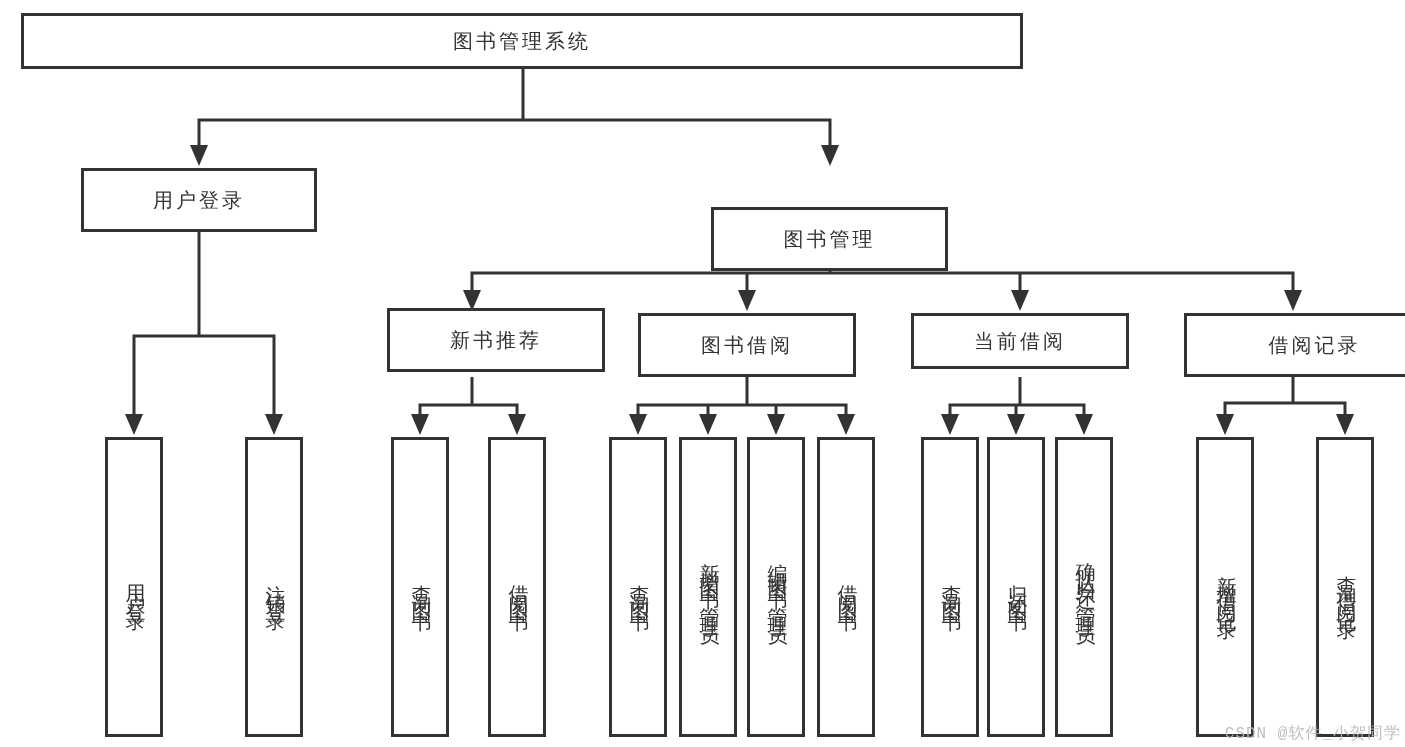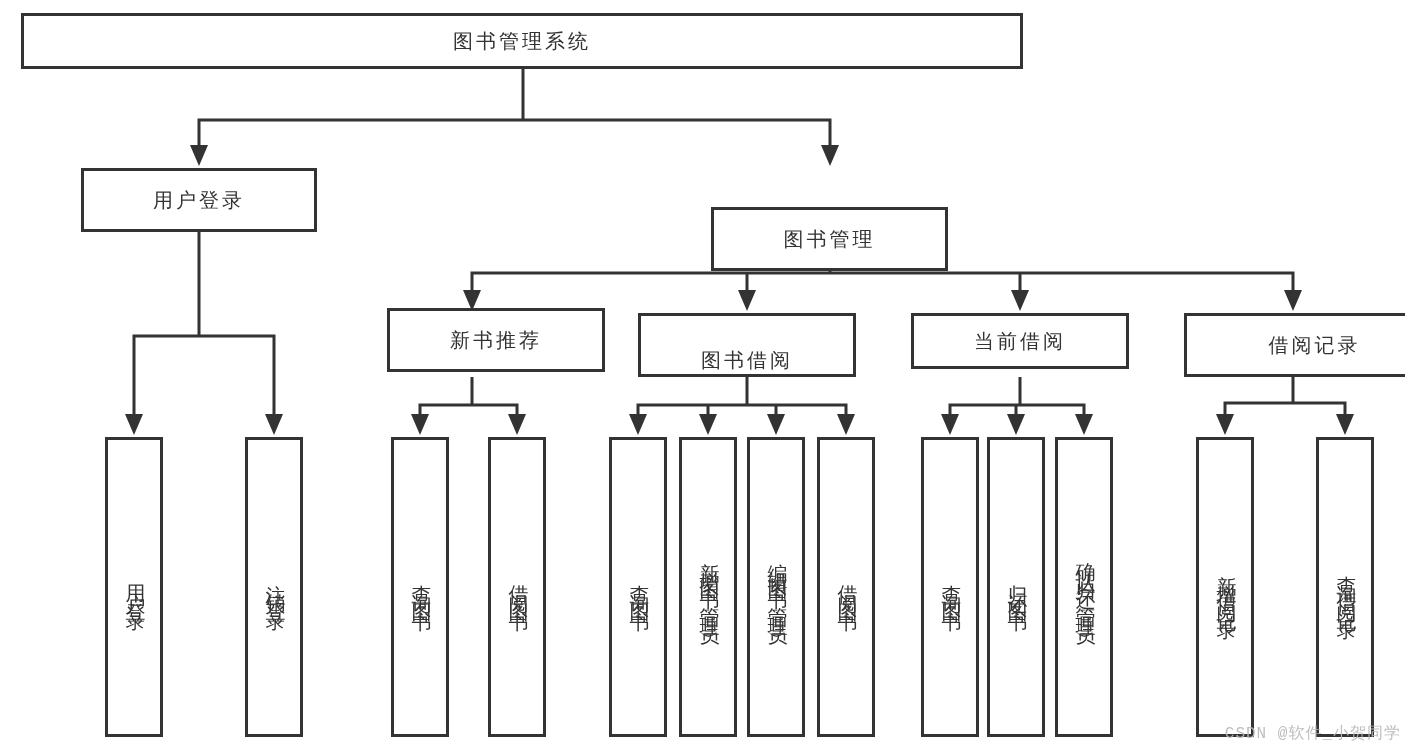--- a/index.html
+++ b/index.html
@@ -117,21 +117,21 @@
   <div class="box" style="left:81px;top:168px;width:236px;height:64px;">
     <span>用户登录</span>
   </div>
   <div class="box" style="left:711px;top:168px;width:237px;height:64px;margin-top:39px;">
     <span>图书管理</span>
   </div>
 
   <div class="box" style="left:363px;top:308px;width:218px;height:64px;margin-left:24px;">
     <span>新书推荐</span>
   </div>
-  <div class="box" style="left:638px;top:313px;width:218px;height:64px;align-items:flex-end;">
+  <div class="box" style="left:638px;top:313px;width:218px;height:64px;">
     <span>图书借阅</span>
   </div>
   <div class="box" style="left:911px;top:313px;width:218px;height:56px;">
     <span>当前借阅</span>
   </div>
   <div class="box" style="left:1184px;top:313px;width:261px;height:64px;">
     <span>借阅记录</span>
   </div>
 
   <div class="vbox" style="left:105px;top:437px;width:58px;height:300px;">

